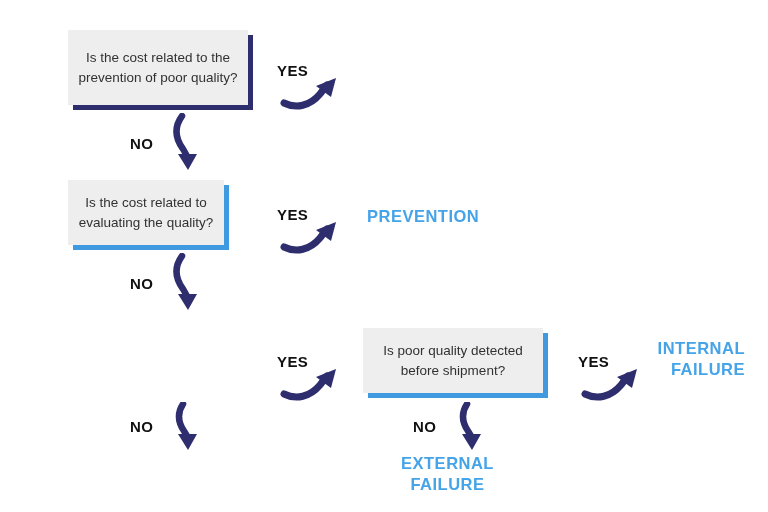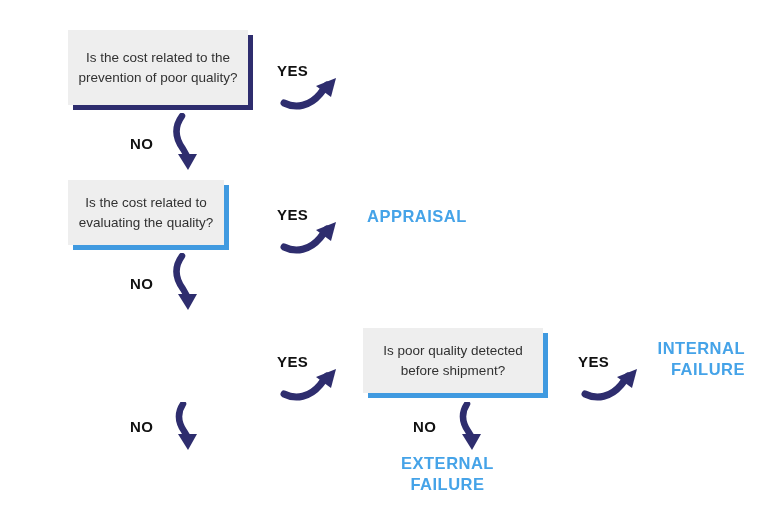--- a/index.html
+++ b/index.html
@@ -121,21 +121,21 @@
     <span class="qtext">Is the cost related to evaluating the quality?</span>
   </div>
 
   <div class="branch-label" style="left:277px; top:206px;">YES</div>
 
   <svg class="arrow" style="left:280px; top:216px;" width="72" height="38" viewBox="0 0 72 38">
     <path d="M4,31 C16,37 30,34 40,22 L47,13" fill="none" stroke="#2e2d6e" stroke-width="7" stroke-linecap="round"></path>
     <path d="M56,6 L51,25 L36,14 Z" fill="#2e2d6e"></path>
   </svg>
 
-  <div class="outcome" style="left:367px; top:206px;">APPRAISAL</div>
+  <div class="outcome" style="left:367px; top:206px;">PREVENTION</div>
 
   <div class="branch-label" style="left:130px; top:275px;">NO</div>
 
   <svg class="arrow" style="left:168px; top:253px;" width="42" height="62" viewBox="0 0 42 62">
     <path d="M14,3 C6,14 7,25 15,36 L19,43" fill="none" stroke="#2e2d6e" stroke-width="6.5" stroke-linecap="round"></path>
     <path d="M20,57 L10,41 L29,41 Z" fill="#2e2d6e"></path>
   </svg>
 
 
   <div class="branch-label" style="left:277px; top:353px;">YES</div>

